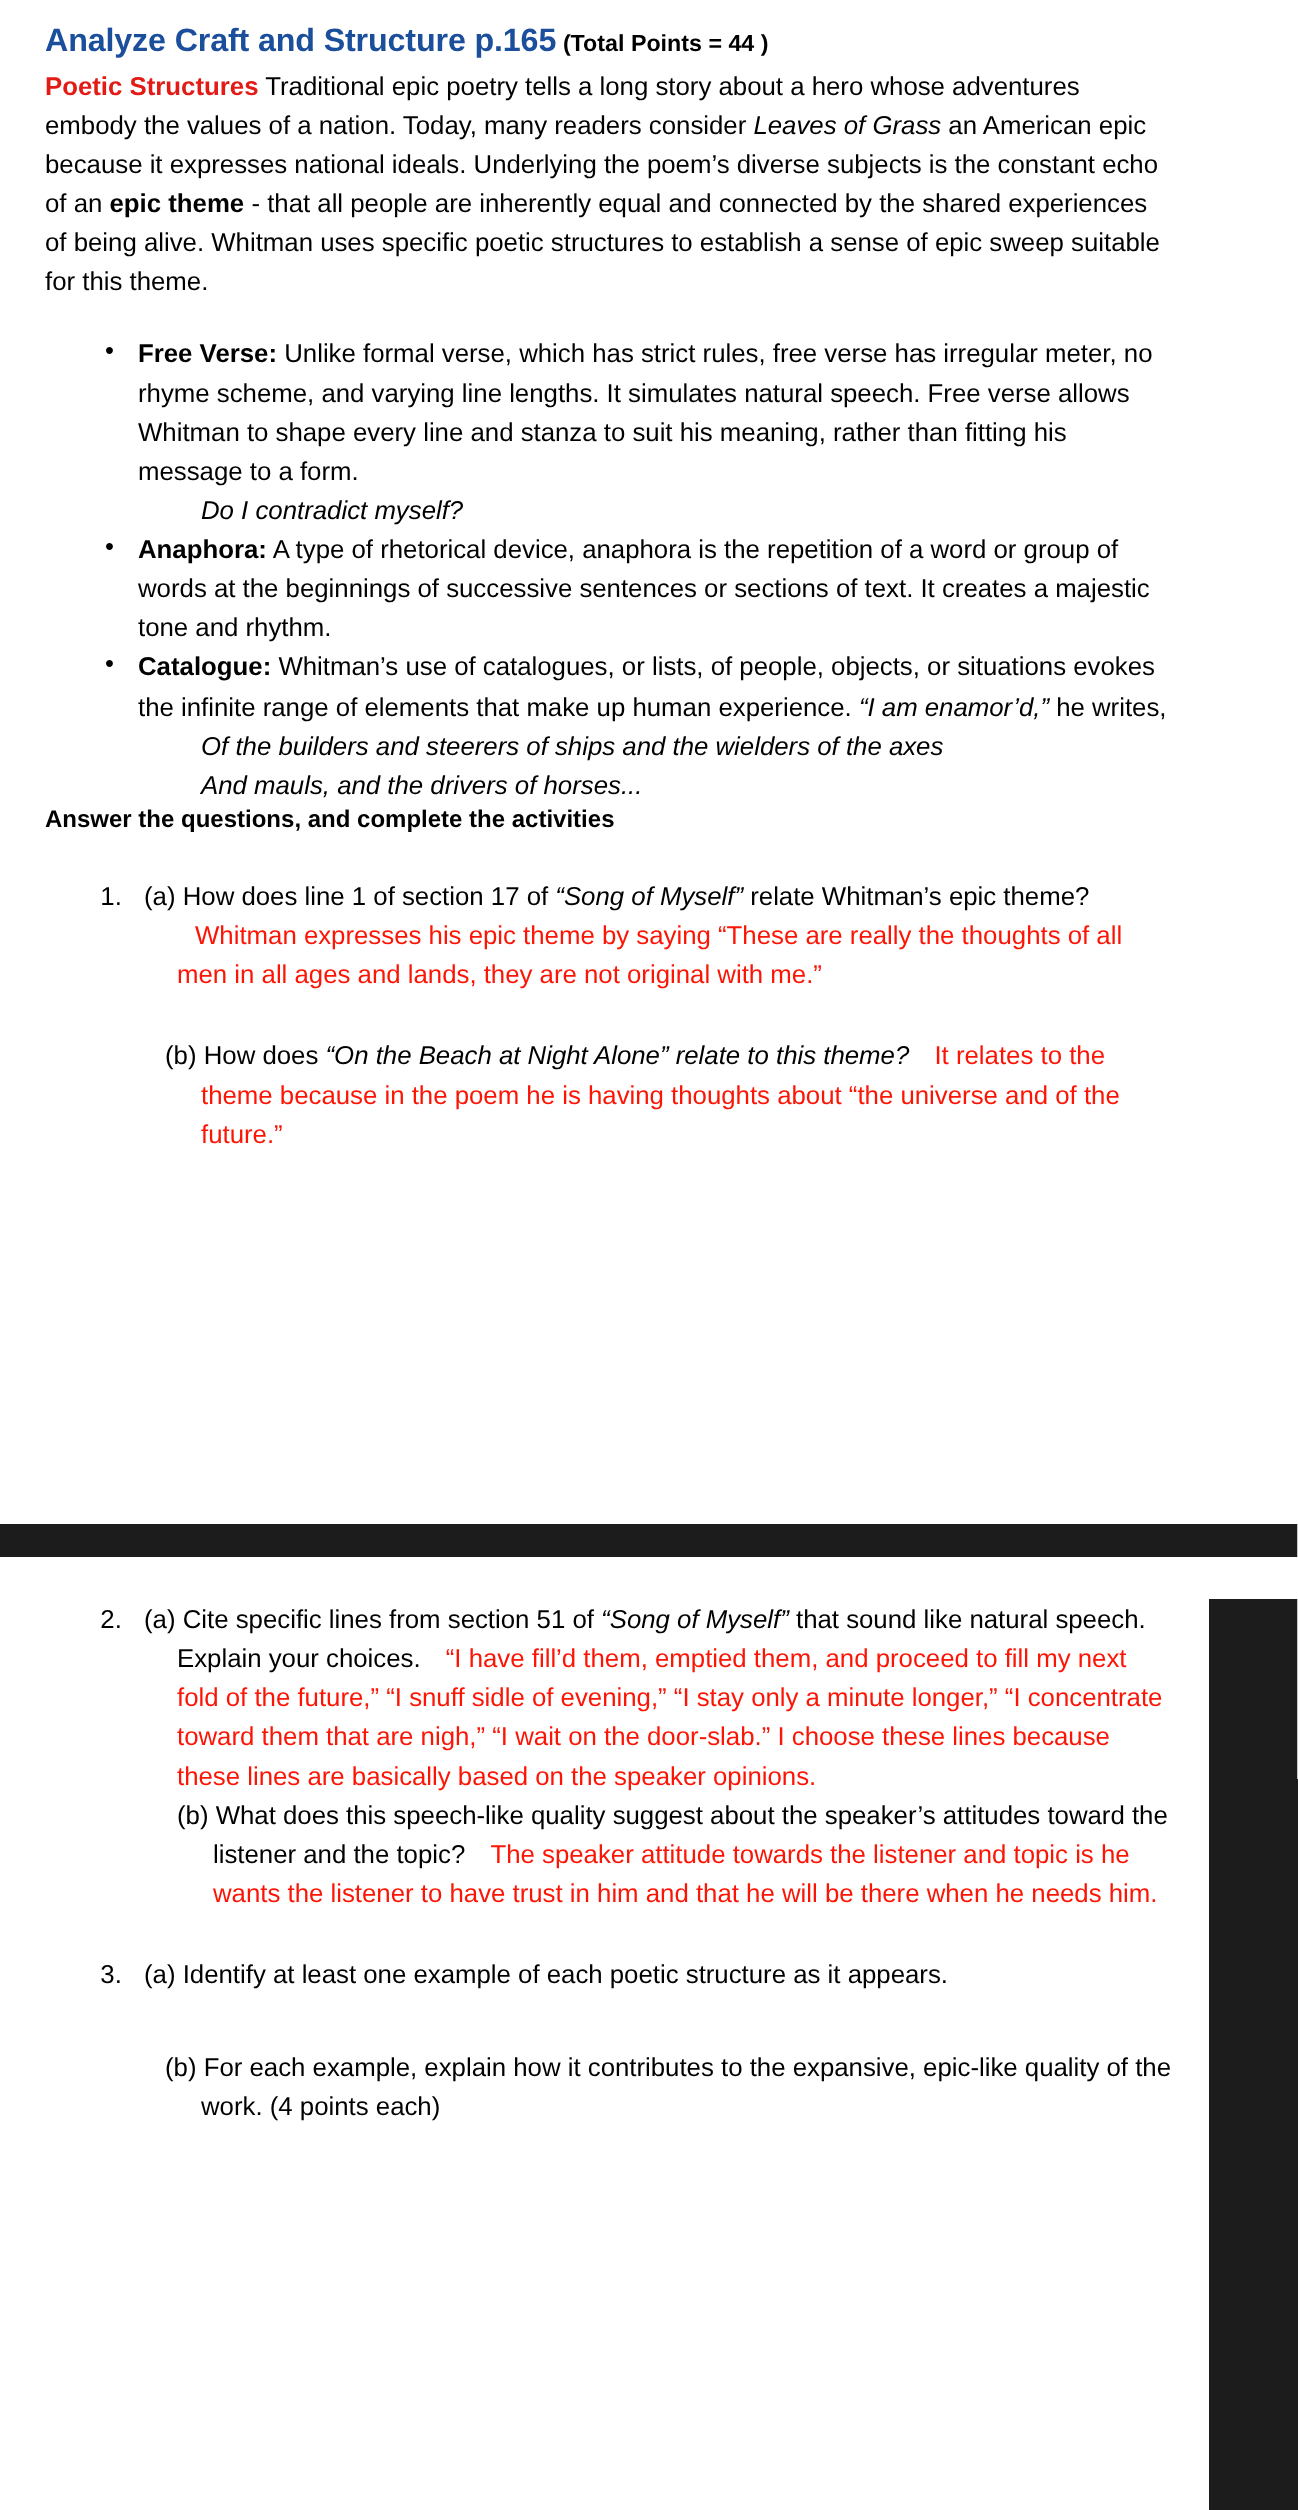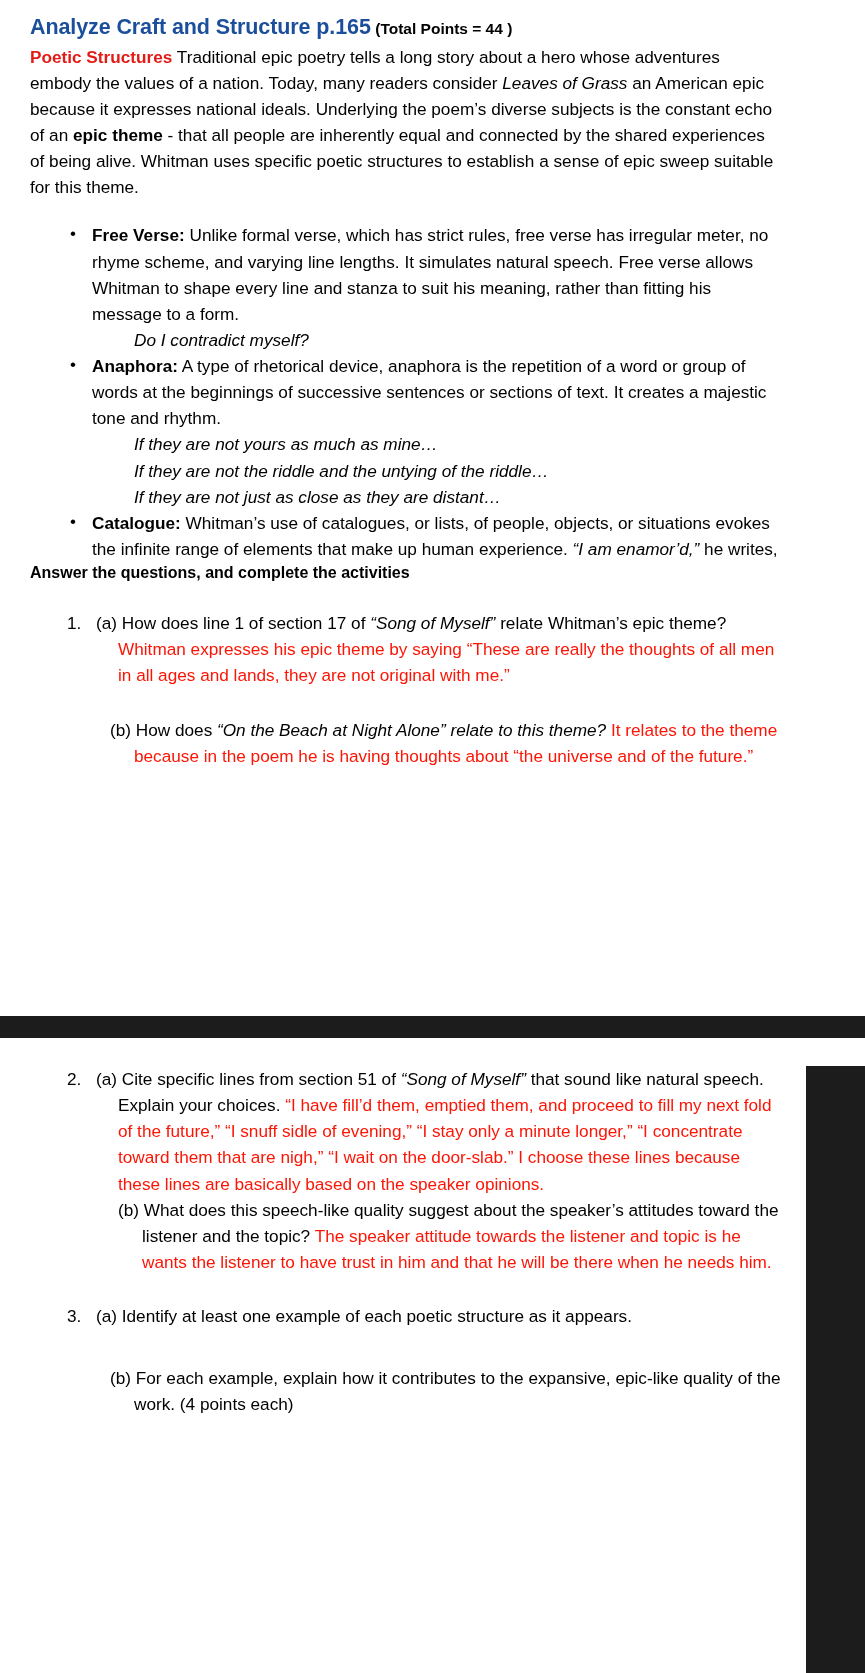--- a/index.html
+++ b/index.html
@@ -135,21 +135,21 @@
   .qpart.indent-b2 {
     padding-left: 46px;
     margin-top: 0;
   }
   .qpart.indent-b3 {
     padding-left: 38px;
     margin-top: 36px;
   }
   .hang { text-indent: -22px; padding-left: 22px; }
   .hang-b { text-indent: -24px; padding-left: 24px; }
-  .ans { color: #fc1505; }
+  .ans { color: #fc1505; margin-left: 12px; }
   .q2-block { margin-top: 120px; }
   .q3-block { margin-top: 86px; }
 </style>
 </head>
 <body>
 
 <div class="doc">
 
   <div class="page page-one">
 
@@ -164,29 +164,28 @@
 
       <li>
         <span class="bold">Free Verse:</span><span> Unlike formal verse, which has strict rules, free verse has irregular meter, no rhyme scheme, and varying line lengths. It simulates natural speech. Free verse allows Whitman to shape every line and stanza to suit his meaning, rather than fitting his message to a form.</span>
         <div class="quote-block">
           <div>Do I contradict myself?</div>
         </div>
       </li>
 
       <li>
         <span class="bold">Anaphora:</span><span> A type of rhetorical device, anaphora is the repetition of a word or group of words at the beginnings of successive sentences or sections of text. It creates a majestic tone and rhythm.</span>
+      </li>
+
+      <li>
+        <span class="bold">Catalogue:</span><span> Whitman’s use of catalogues, or lists, of people, objects, or situations evokes the infinite range of elements that make up human experience. </span><span class="ital">“I am enamor’d,”</span><span> he writes,</span>
         <div class="quote-block">
-          <div>If they are not yours as much as mine…</div>
-          <div>If they are not the riddle and the untying of the riddle…</div>
-          <div>If they are not just as close as they are distant…</div>
+          <div>Of the builders and steerers of ships and the wielders of the axes</div>
+          <div>And mauls, and the drivers of horses...</div>
         </div>
-      </li>
-
-      <li>
-        <span class="bold">Catalogue:</span><span> Whitman’s use of catalogues, or lists, of people, objects, or situations evokes the infinite range of elements that make up human experience. </span><span class="ital">“I am enamor’d,”</span><span> he writes,</span>
       </li>
 
     </ul>
 
     <p class="answer-line">Answer the questions, and complete the activities</p>
 
     <ol class="questions">
       <li>
         <p class="qpart hang"><span class="bold-none">(a)</span><span> How does line 1 of section 17 of </span><span class="ital">“Song of Myself”</span><span> relate  Whitman’s epic theme? </span><span class="ans">Whitman expresses his epic theme by saying “These are really the thoughts of all men in all ages and lands, they are not original with me.”</span></p>
 

